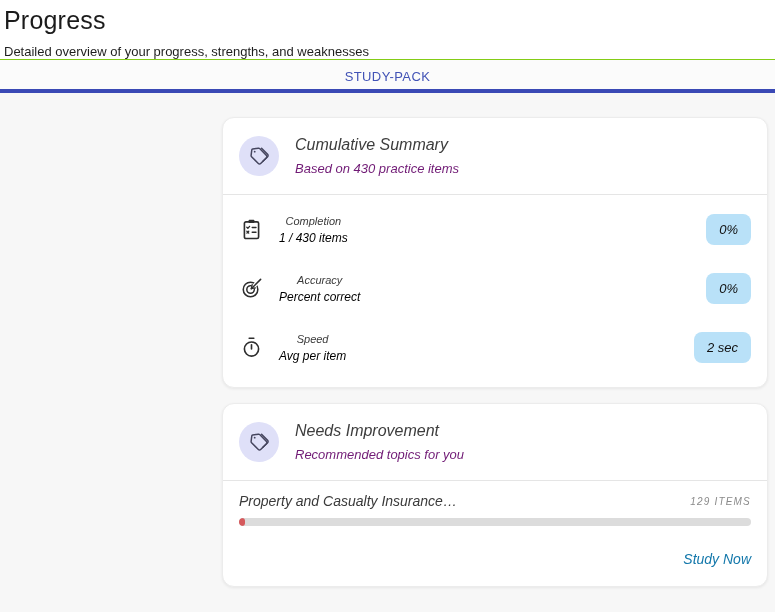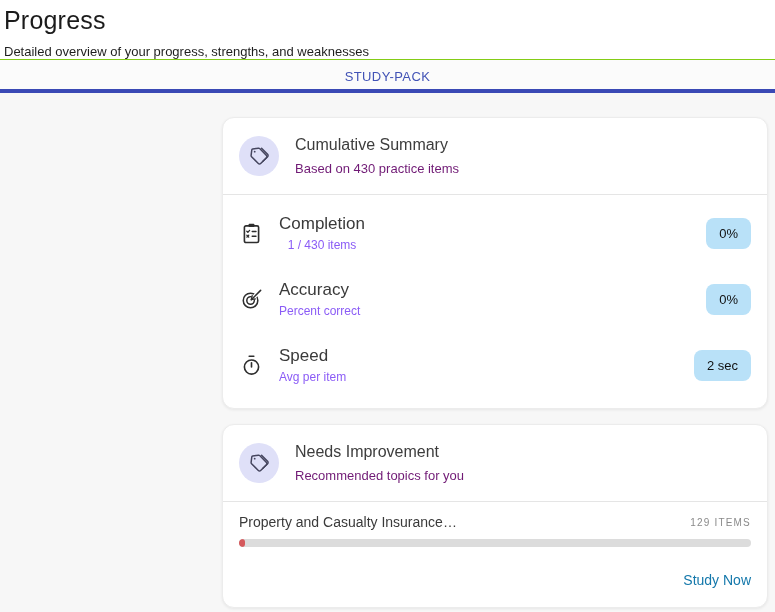--- a/index.html
+++ b/index.html
@@ -28,38 +28,39 @@
     padding:0 24px; cursor:pointer; line-height:33px;
   }
   .tab-indicator { position:absolute; left:0; right:0; bottom:0; height:4px; background:#3a49b5; }
 
   
   .content { flex:1; background:#f7f7f7; padding:24px 7px 0 222px; }
   .card {
     width:546px; background:#ffffff; border:1px solid #ececec;
     border-radius:12px; box-shadow:0 1px 3px rgba(0,0,0,.07);
     overflow:hidden;
+    font-style:italic;
   }
   .card + .card { margin-top:15px; }
 
   .card-header { display:flex; align-items:center; gap:16px; padding:18px 16px; }
   .avatar {
     width:40px; height:40px; border-radius:50%; background:#dfe0f8;
     display:flex; align-items:center; justify-content:center; flex:0 0 40px;
   }
   .card-title { font-size:16px; color:#3d3d3d; }
   .card-subtitle { font-size:13px; color:#701a75; margin-top:7px; }
 
   .divider { border-top:1px solid #e5e5e5; }
 
   .rows { padding:5px 16px 10px 16px; }
   .metric-row { display:flex; align-items:center; gap:16px; padding:14px 0; }
   .metric-icon { width:24px; height:24px; flex:0 0 24px; display:flex; align-items:center; justify-content:center; }
-  .metric-label { font-size:17px; color:#3a3a3a; }
-  .metric-sub { font-size:12px; color:#8b5cf6; margin-top:4px;text-align:center; }
+  .metric-label { font-size:11px; color:#3a3a3a;text-align:center; }
+  .metric-sub { font-size:12px; color:#000000; margin-top:4px;text-align:center; }
   .chip {
     margin-left:auto; background:#b9e1f8; border-radius:8px;
     padding:8px 13px; font-size:13px; color:#111111; white-space:nowrap;
   }
 
   
   .topic { padding:12px 16px 16px 16px; }
   .topic-line { display:flex; align-items:center; justify-content:space-between;gap:40px; }
   .topic-name { font-size:14px; color:#3a3a3a; max-width:400px; overflow:hidden; white-space:nowrap; }
   .topic-count { font-size:10px; color:#8a8a8a; letter-spacing:1.2px; }

